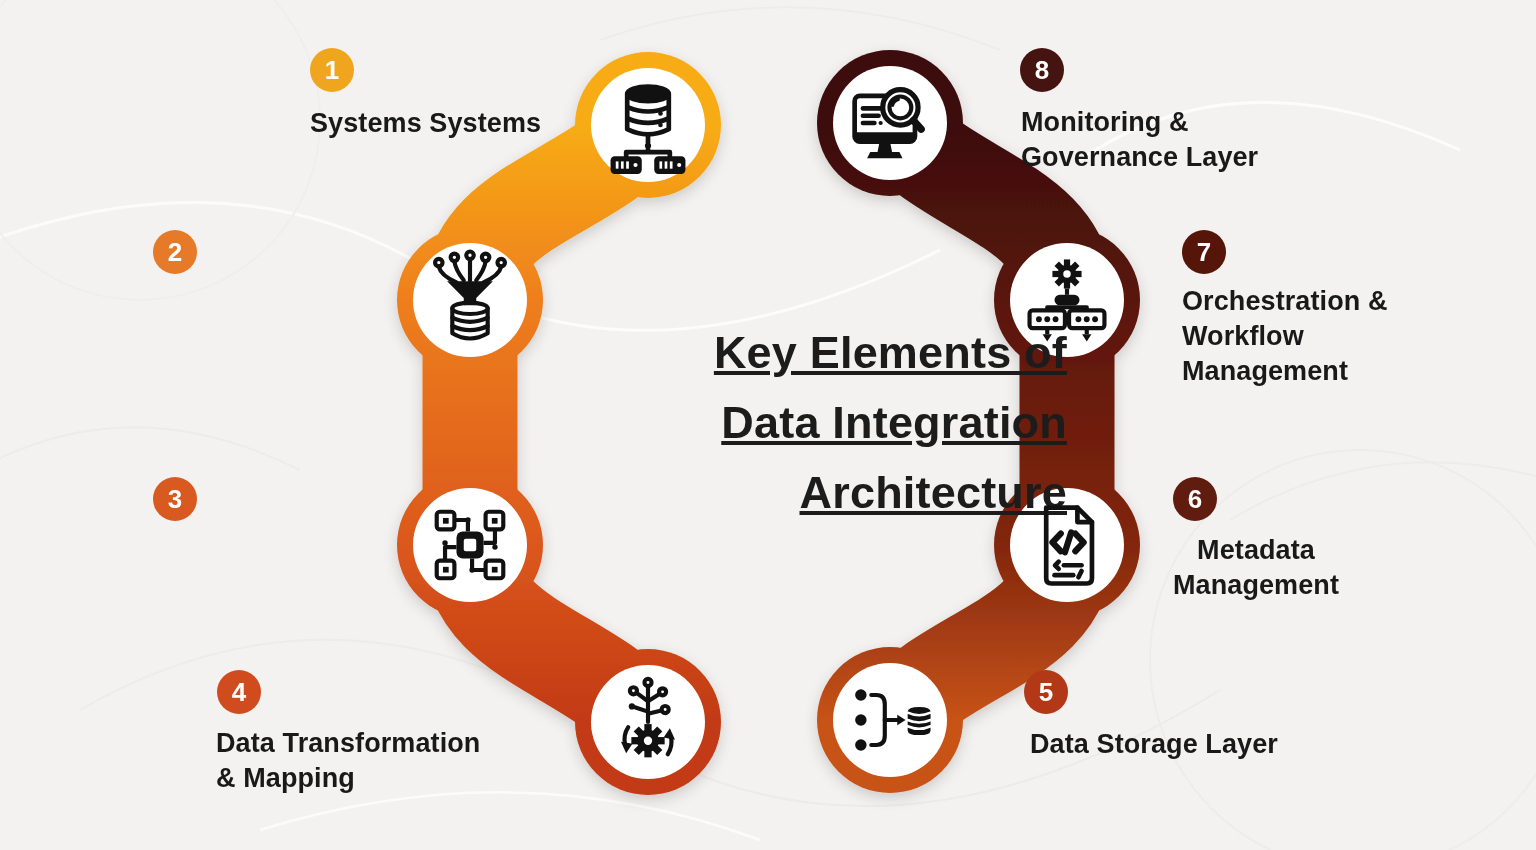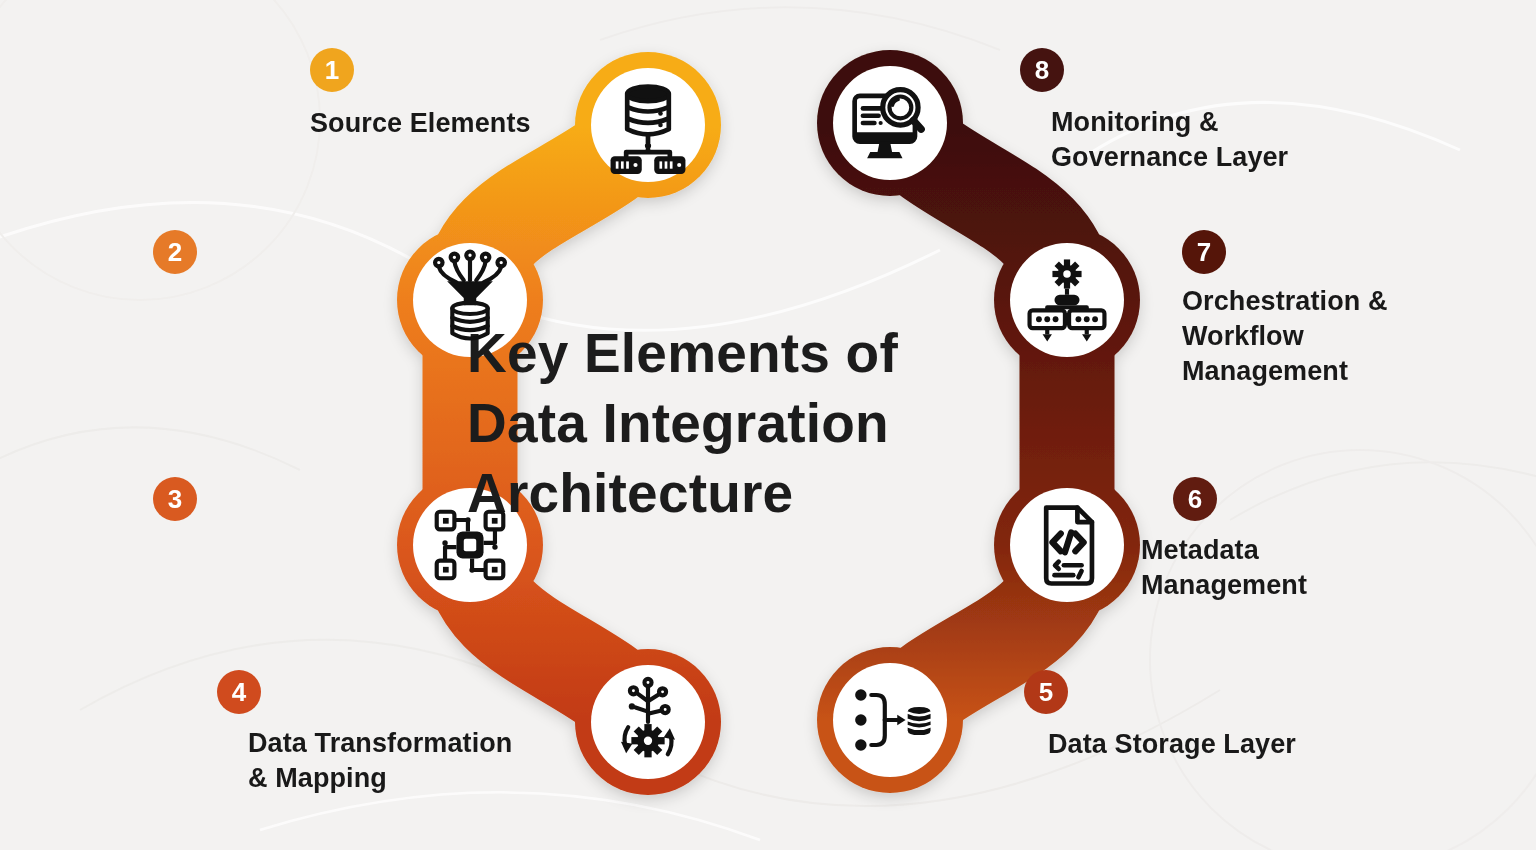--- a/index.html
+++ b/index.html
@@ -6,40 +6,41 @@
   body{
     width:1536px;height:850px;position:relative;overflow:hidden;
     background:#F3F2F1;
     font-family:"Liberation Sans", sans-serif;
     color:#1C1C1C;
   }
   .stage{position:absolute;inset:0;}
   svg.canvas{position:absolute;left:0;top:0;}
   .title{
     position:absolute;left:467px;top:318px;width:600px;
-    font-size:55px;line-height:70px;font-weight:700;
-    text-align:left;white-space:pre-line;color:#1C1C1C;
+    font-size:45px;line-height:70px;font-weight:700;
+    text-align:right;white-space:pre-line;color:#1C1C1C;
     letter-spacing:.2px;
+    text-decoration:underline;
   }
   .label{
     position:absolute;
     font-size:27px;line-height:35px;font-weight:700;
     white-space:pre-line;color:#191919;letter-spacing:.1px;
   }
   .icon-box{position:absolute;width:104px;height:104px;display:flex;align-items:center;justify-content:center;}
   .icon-box svg{width:104px;height:104px;}
   
   .lb1{left:310px;top:106px;}
   .lb2{left:152px;top:286px;}
   .lb3{left:152px;top:531px;}
-  .lb4{left:216px;top:726px;margin-left:32px;}
-  .lb5{left:1030px;top:727px;margin-left:18px;}
-  .lb6{left:1141px;top:533px;}
+  .lb4{left:216px;top:726px;}
+  .lb5{left:1030px;top:727px;}
+  .lb6{left:1173px;top:533px;text-align:center;}
   .lb7{left:1182px;top:284px;}
-  .lb8{left:1051px;top:105px;}
+  .lb8{left:1021px;top:105px;}
   
   .ic1{left:596px;top:73px;}
   .ic2{left:418px;top:248px;}
   .ic3{left:418px;top:493px;}
   .ic4{left:596px;top:670px;}
   .ic5{left:838px;top:668px;}
   .ic6{left:1015px;top:493px;}
   .ic7{left:1015px;top:248px;}
   .ic8{left:838px;top:71px;}
 </style>
@@ -121,21 +122,21 @@
       <text x="1204" y="261">7</text>
       <circle cx="1042" cy="70" r="22" fill="#451310"></circle>
       <text x="1042" y="79">8</text>
     </g>
   </svg>
 
   <div class="title">Key Elements of
 Data Integration
 Architecture</div>
 
-  <div class="label lb1">Source Elements</div>
+  <div class="label lb1">Systems Systems</div>
   <div class="label lb4">Data Transformation
 &amp; Mapping</div>
   <div class="label lb5">Data Storage Layer</div>
   <div class="label lb6">Metadata
 Management</div>
   <div class="label lb7">Orchestration &amp;
 Workflow
 Management</div>
   <div class="label lb8">Monitoring &amp;
 Governance Layer</div>

